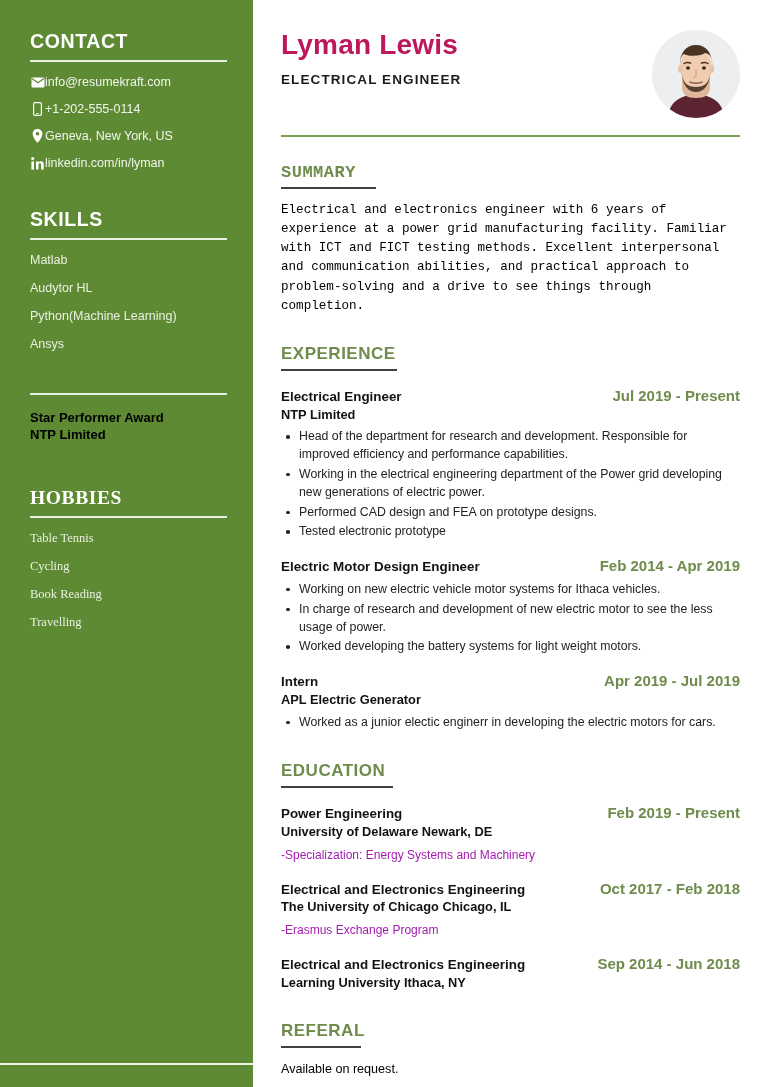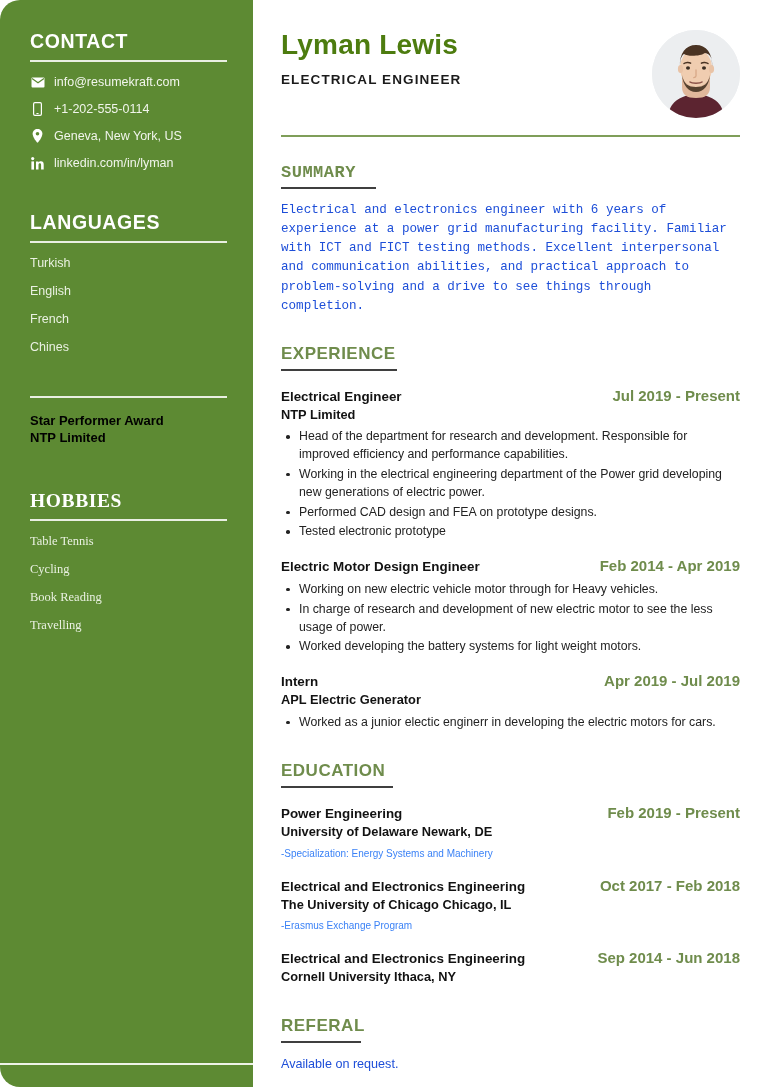--- a/index.html
+++ b/index.html
@@ -2,21 +2,21 @@
 <html><head>
 <meta charset="utf-8">
 <style>
   * { box-sizing: border-box; margin: 0; padding: 0; }
   html, body {
     width: 768px; height: 1087px;
     background: #ffffff;
     font-family: "Liberation Sans", sans-serif;
     -webkit-font-smoothing: antialiased;
   }
-  .page { position: relative; width: 768px; height: 1087px; overflow: hidden; background:#fff;border-radius:20px; }
+  .page { position: relative; width: 768px; height: 1087px; overflow: hidden; background:#fff; }
 
   
   .sidebar {
     position: absolute; left: 0; top: 0;
     width: 253px; height: 1087px;
     background: #5d8a33;
     padding: 30px 26px 0 30px;
     color: #ffffff;
   }
   .sidebar-bottom-rule {
@@ -27,21 +27,21 @@
     font-size: 19.5px; font-weight: bold; letter-spacing: .6px;
     color: #ffffff; text-transform: uppercase;
   }
   .side-rule { height: 2px; background: #e9efe2; margin-top: 7px; }
   .side-block { margin-bottom: 6px; }
   .side-item {
     font-size: 12.5px; color: #eaf1e2; line-height: 1.2;
     margin-top: 13px; font-weight: normal;
   }
   .contact-row {
-    display: flex; align-items: center; gap: 9px;
+    display: flex; align-items: center; 
     margin-top: 13px; font-size: 12.5px; color: #f1f5ec;
   }
   .c-ico { width: 15px; display:flex; align-items:center; justify-content:center; flex:0 0 15px; }
   .c-ico svg { display: block; }
   .award-line { font-size: 13px; font-weight: bold; color: #000000; line-height: 1.3; }
   .award-line.sub { font-weight: bold; }
 
   .sp-contact { margin-top: 0; }
   .sp-skills { margin-top: 38px; }
   .sp-lang   { margin-top: 41px; }
@@ -50,21 +50,21 @@
   .award-body { margin-top: 15px; }
 
   
   .main {
     position: absolute; left: 253px; top: 0;
     width: 515px; height: 1087px;
     background: #ffffff;
     padding: 30px 28px 0 28px;
   }
   .head { display: flex; align-items: flex-start; justify-content: space-between; }
-  .name { font-size: 28px; font-weight: bold; color: #4d7c0f; letter-spacing: .2px; line-height: 1.1; }
+  .name { font-size: 28px; font-weight: bold; color: #be185d; letter-spacing: .2px; line-height: 1.1; }
   .role {
     font-size: 13.5px; font-weight: bold; color: #1b1b1b;
     letter-spacing: 1.1px; text-transform: uppercase; margin-top: 11px;
   }
   .photo {
     width: 88px; height: 88px; border-radius: 50%;
     overflow: hidden; position: relative; background: #eceef0; flex: 0 0 88px;
   }
   .photo svg { display: block; width: 88px; height: 88px; }
   .head-rule { height: 2px; background: #7f9e59; margin-top: 17px; }
@@ -74,37 +74,37 @@
     font-size: 17px; font-weight: bold; color: #6f8c4c;
     letter-spacing: .5px; text-transform: uppercase; display: inline-block;
   }
   .sec-rule { height: 2px; background: #3f3f3f; margin-top: 5px; }
   .sec-rule.w-summary   { width: 95px; }
   .sec-rule.w-experience{ width: 116px; }
   .sec-rule.w-education { width: 112px; }
   .sec-rule.w-referal   { width: 80px; }
 
   .para {
-    font-size: 12.6px; color: #1d4ed8; line-height: 1.52; margin-top: 12px;
+    font-size: 12.6px; color: #000000; line-height: 1.52; margin-top: 12px;
   }
   .entry { margin-top: 16px; }
   .entry-top { display: flex; justify-content: space-between; align-items: baseline; gap: 10px; }
   .e-title { font-size: 13.4px; font-weight: bold; color: #121212; line-height: 1.25; }
   .e-date { font-size: 15px; font-weight: bold; color: #6f8c4c; white-space: nowrap; }
   .e-org { font-size: 12.8px; font-weight: bold; color: #121212; line-height: 1.3; margin-top: 1px; }
   ul.bullets { list-style: none; margin-top: 5px; }
   ul.bullets li {
     position: relative; padding-left: 18px;
     font-size: 12.3px; color: #232323; line-height: 1.45; margin-top: 2px;
   }
   ul.bullets li::before {
     content: ""; position: absolute; left: 5px; top: 7px;
     width: 3.5px; height: 3.5px; border-radius: 50%; background: #232323;
   }
-  .e-note { font-size: 10px; color: #3b82f6; margin-top: 6px; line-height: 1.4; }
+  .e-note { font-size: 12px; color: #a21caf; margin-top: 6px; line-height: 1.4; }
   .sec-exp { margin-top: 28px; }
   .sec-edu { margin-top: 30px; }
   .sec-ref { margin-top: 30px; }
 </style>
 </head>
 <body>
 
 <div class="page">
 
   <aside class="sidebar">
@@ -148,29 +148,29 @@
           <svg width="13" height="13" viewBox="0 0 13 13">
               <rect x="0.4" y="4.4" width="2.6" height="8.2" fill="#ffffff"></rect>
               <circle cx="1.7" cy="1.6" r="1.6" fill="#ffffff"></circle>
               <path d="M5 4.4h2.5v1.2c.45-.8 1.4-1.35 2.5-1.35 1.8 0 2.7 1.1 2.7 3.2v5.15H10.1V8c0-1.05-.4-1.65-1.3-1.65-.85 0-1.3.6-1.3 1.65v4.6H5z" fill="#ffffff"></path>
             </svg>
         </span>
         <span>linkedin.com/in/lyman</span>
       </div>
     </section>
 
-
-    <section class="side-block sp-lang">
-      <div class="side-h">LANGUAGES</div>
+    <section class="side-block sp-skills">
+      <div class="side-h">SKILLS</div>
       <div class="side-rule"></div>
-      <div class="side-item">Turkish</div>
-      <div class="side-item">English</div>
-      <div class="side-item">French</div>
-      <div class="side-item">Chines</div>
-    </section>
+      <div class="side-item">Matlab</div>
+      <div class="side-item">Audytor HL</div>
+      <div class="side-item">Python(Machine Learning)</div>
+      <div class="side-item">Ansys</div>
+    </section>
+
 
     <section class="side-block sp-awards">
       <div class="side-rule"></div>
       <div class="award-body">
         <div class="award-line">Star Performer Award</div>
         <div class="award-line sub">NTP Limited</div>
       </div>
     </section>
 
     <section class="side-block sp-hob">
@@ -235,21 +235,21 @@
           <li>Tested electronic prototype</li>
         </ul>
       </div>
 
       <div class="entry">
         <div class="entry-top">
           <span class="e-title">Electric Motor Design Engineer</span>
           <span class="e-date">Feb 2014 - Apr 2019</span>
         </div>
         <ul class="bullets">
-          <li>Working on new electric vehicle motor through for Heavy vehicles.</li>
+          <li>Working on new electric vehicle motor systems for Ithaca vehicles.</li>
           <li>In charge of research and development of new electric motor to see the less usage of power.</li>
           <li>Worked developing the battery systems for light weight motors.</li>
         </ul>
       </div>
 
       <div class="entry">
         <div class="entry-top">
           <span class="e-title">Intern</span>
           <span class="e-date">Apr 2019 - Jul 2019</span>
         </div>
@@ -280,21 +280,21 @@
         </div>
         <div class="e-org">The University of Chicago Chicago, IL</div>
         <div class="e-note">-Erasmus Exchange Program</div>
       </div>
 
       <div class="entry">
         <div class="entry-top">
           <span class="e-title">Electrical and Electronics Engineering</span>
           <span class="e-date">Sep 2014 - Jun 2018</span>
         </div>
-        <div class="e-org">Cornell University Ithaca, NY</div>
+        <div class="e-org">Learning University Ithaca, NY</div>
       </div>
     </section>
 
     <section class="sec-ref">
       <div class="sec-h">REFERAL</div>
       <div class="sec-rule w-referal"></div>
       <p class="para">Available on request.</p>
     </section>
 
   </main>

